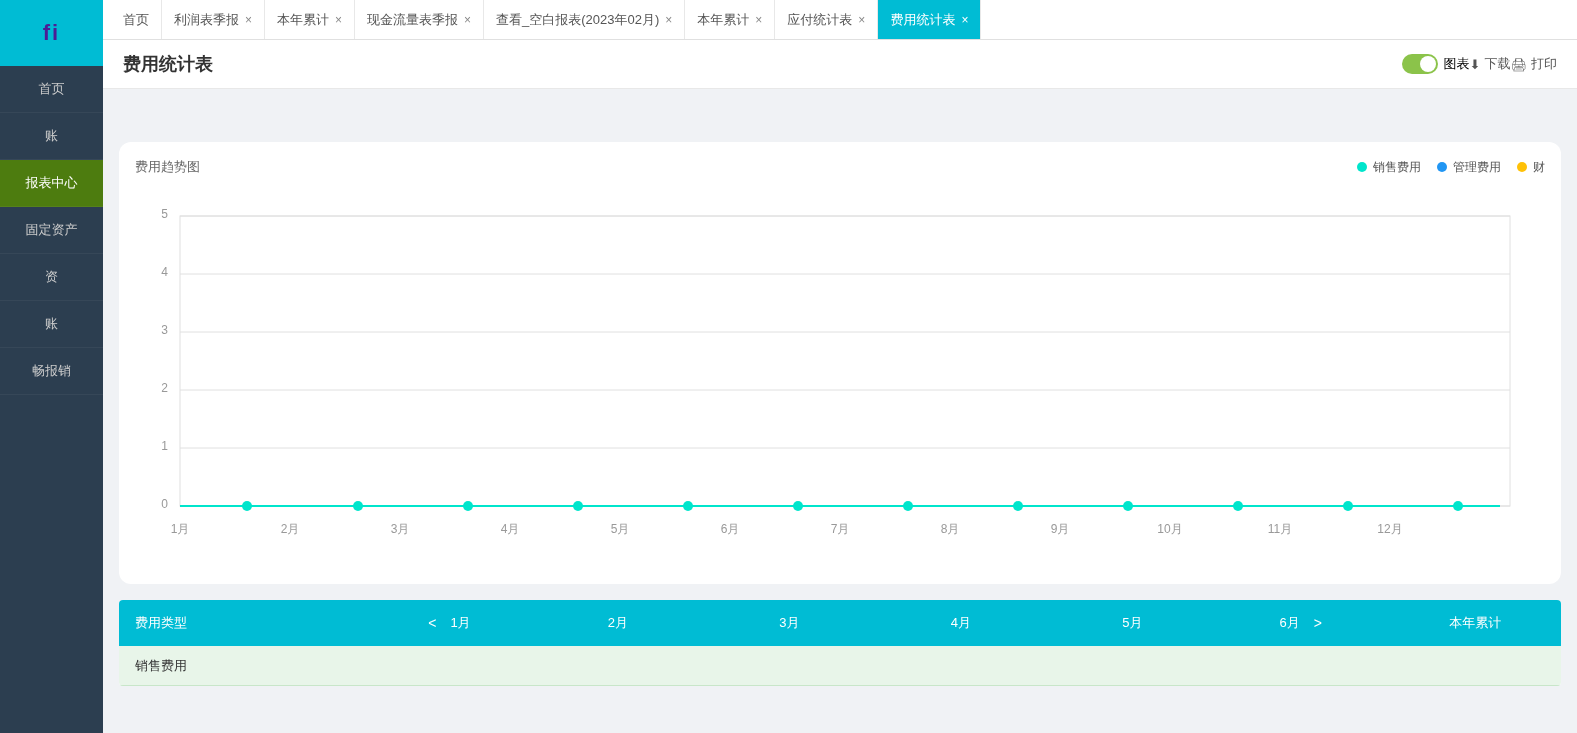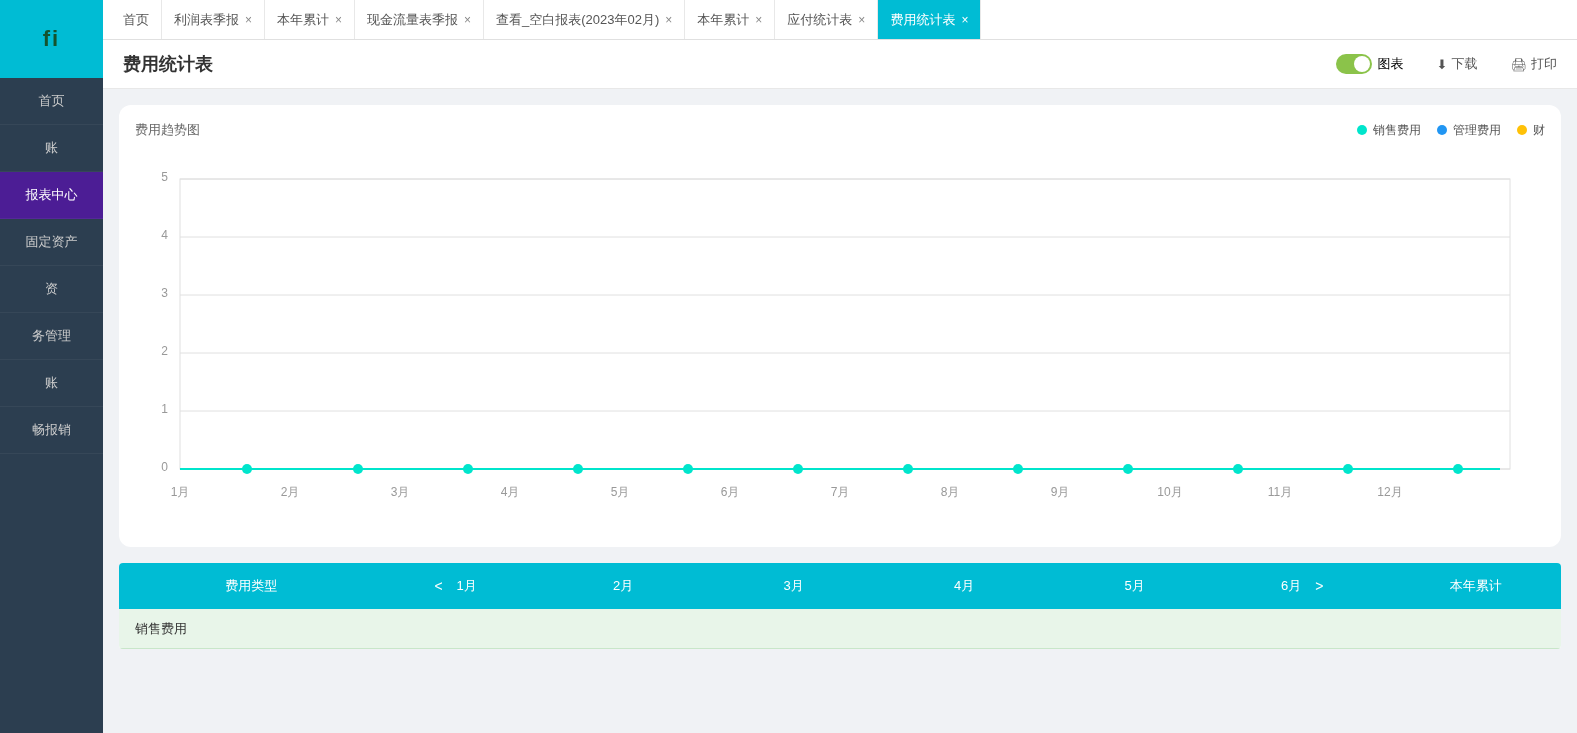--- a/index.html
+++ b/index.html
@@ -9,41 +9,41 @@
     .sidebar {
       width: 103px;
       background: #2c3e50;
       display: flex;
       flex-direction: column;
       flex-shrink: 0;
       height: 100%;
       overflow: hidden;
     }
     .sidebar-logo {
-      height: 78px;
+      height: 66px;
       background: #00bcd4;
       display: flex;
       align-items: center;
       justify-content: center;
-      color: #14532d;
+      color: #4c1d95;
       font-size: 22px;
       font-weight: bold;
       letter-spacing: 2px;
     }
     .sidebar-item {
       padding: 14px 8px;
       color: #ccc;
       text-align: center;
       font-size: 13px;
       cursor: pointer;
       border-bottom: 1px solid rgba(255,255,255,0.05);
       white-space: nowrap;
       overflow: hidden;
     }
-    .sidebar-item.active { background: #4c1d95; color: white; }
+    .sidebar-item.active { background: #4d7c0f; color: white; }
 
     
     .main {
       flex: 1;
       display: flex;
       flex-direction: column;
       overflow: hidden;
     }
 
     
@@ -92,21 +92,21 @@
       flex-shrink: 0;
     }
     .page-title {
       font-size: 18px;
       font-weight: 600;
       color: #333;
     }
     .header-actions {
       display: flex;
       align-items: center;
-      gap: 33px;
+      gap: 0;
     }
     .toggle-wrap {
       display: flex;
       align-items: center;
       gap: 6px;
     }
     .toggle {
       width: 36px;
       height: 20px;
       background: linear-gradient(to right, #8bc34a, #8bc34a);
@@ -140,20 +140,21 @@
       overflow-y: auto;
       background: #f0f2f5;
     }
 
     
     .chart-section {
       background: white;
       border-radius: 12px;
       padding: 16px;
       margin-bottom: 16px;
+      margin-top: 37px;
     }
     .chart-header {
       display: flex;
       align-items: center;
       justify-content: space-between;
       margin-bottom: 12px;
     }
     .chart-title {
       font-size: 13px;
       color: #666;
@@ -198,22 +199,22 @@
     }
     .th-cell {
       flex: 1;
       text-align: center;
       font-size: 13px;
       padding: 0 8px;
       white-space: nowrap;
     }
     .th-cell.first {
       flex: 1.4;
-      text-align: center;
-      padding-left: 24px;
+      text-align: left;
+      padding-left: 16px;
     }
     .th-nav {
       display: flex;
       align-items: center;
       justify-content: center;
       gap: 8px;
     }
     .nav-arrow {
       cursor: pointer;
       font-size: 14px;
@@ -242,21 +243,20 @@
 </head>
 <body>
 
 <div class="sidebar">
   <div class="sidebar-logo">fi</div>
   <div class="sidebar-item">首页</div>
   <div class="sidebar-item">账</div>
   <div class="sidebar-item active">报表中心</div>
   <div class="sidebar-item">固定资产</div>
   <div class="sidebar-item">资</div>
-  <div class="sidebar-item">务管理</div>
   <div class="sidebar-item">账</div>
   <div class="sidebar-item">畅报销</div>
 </div>
 
 <div class="main">
 
   <div class="tab-bar">
     <div class="tab">
       <span>首页</span>
     </div>

